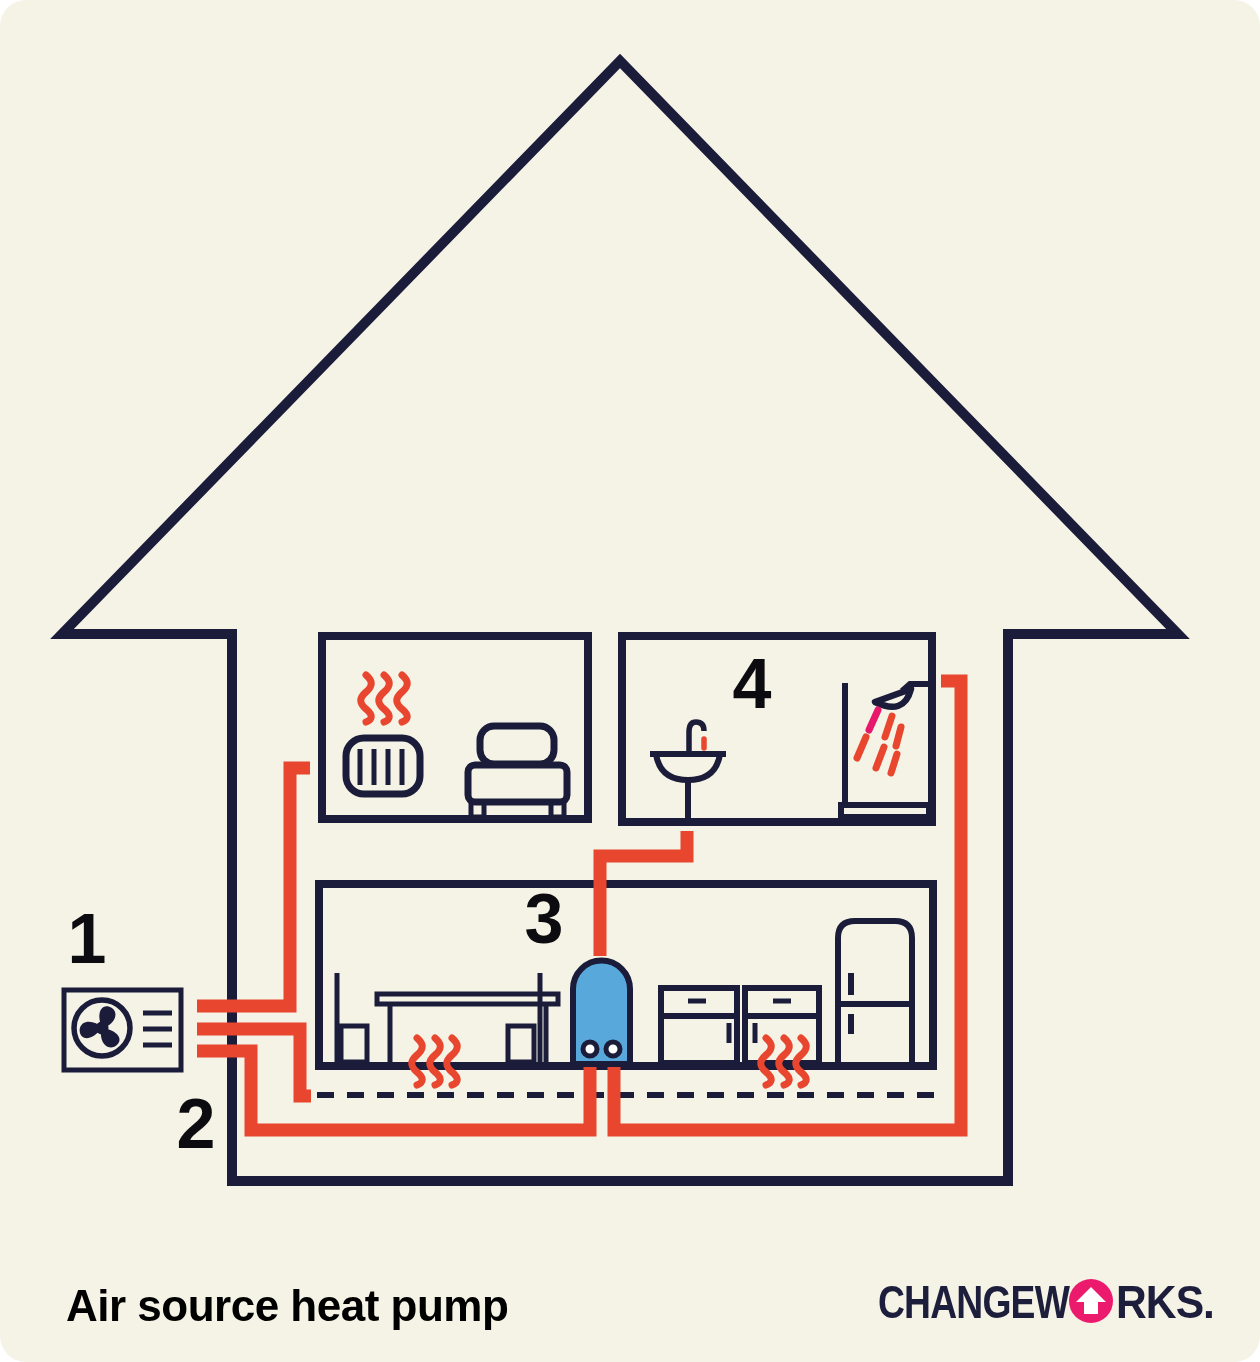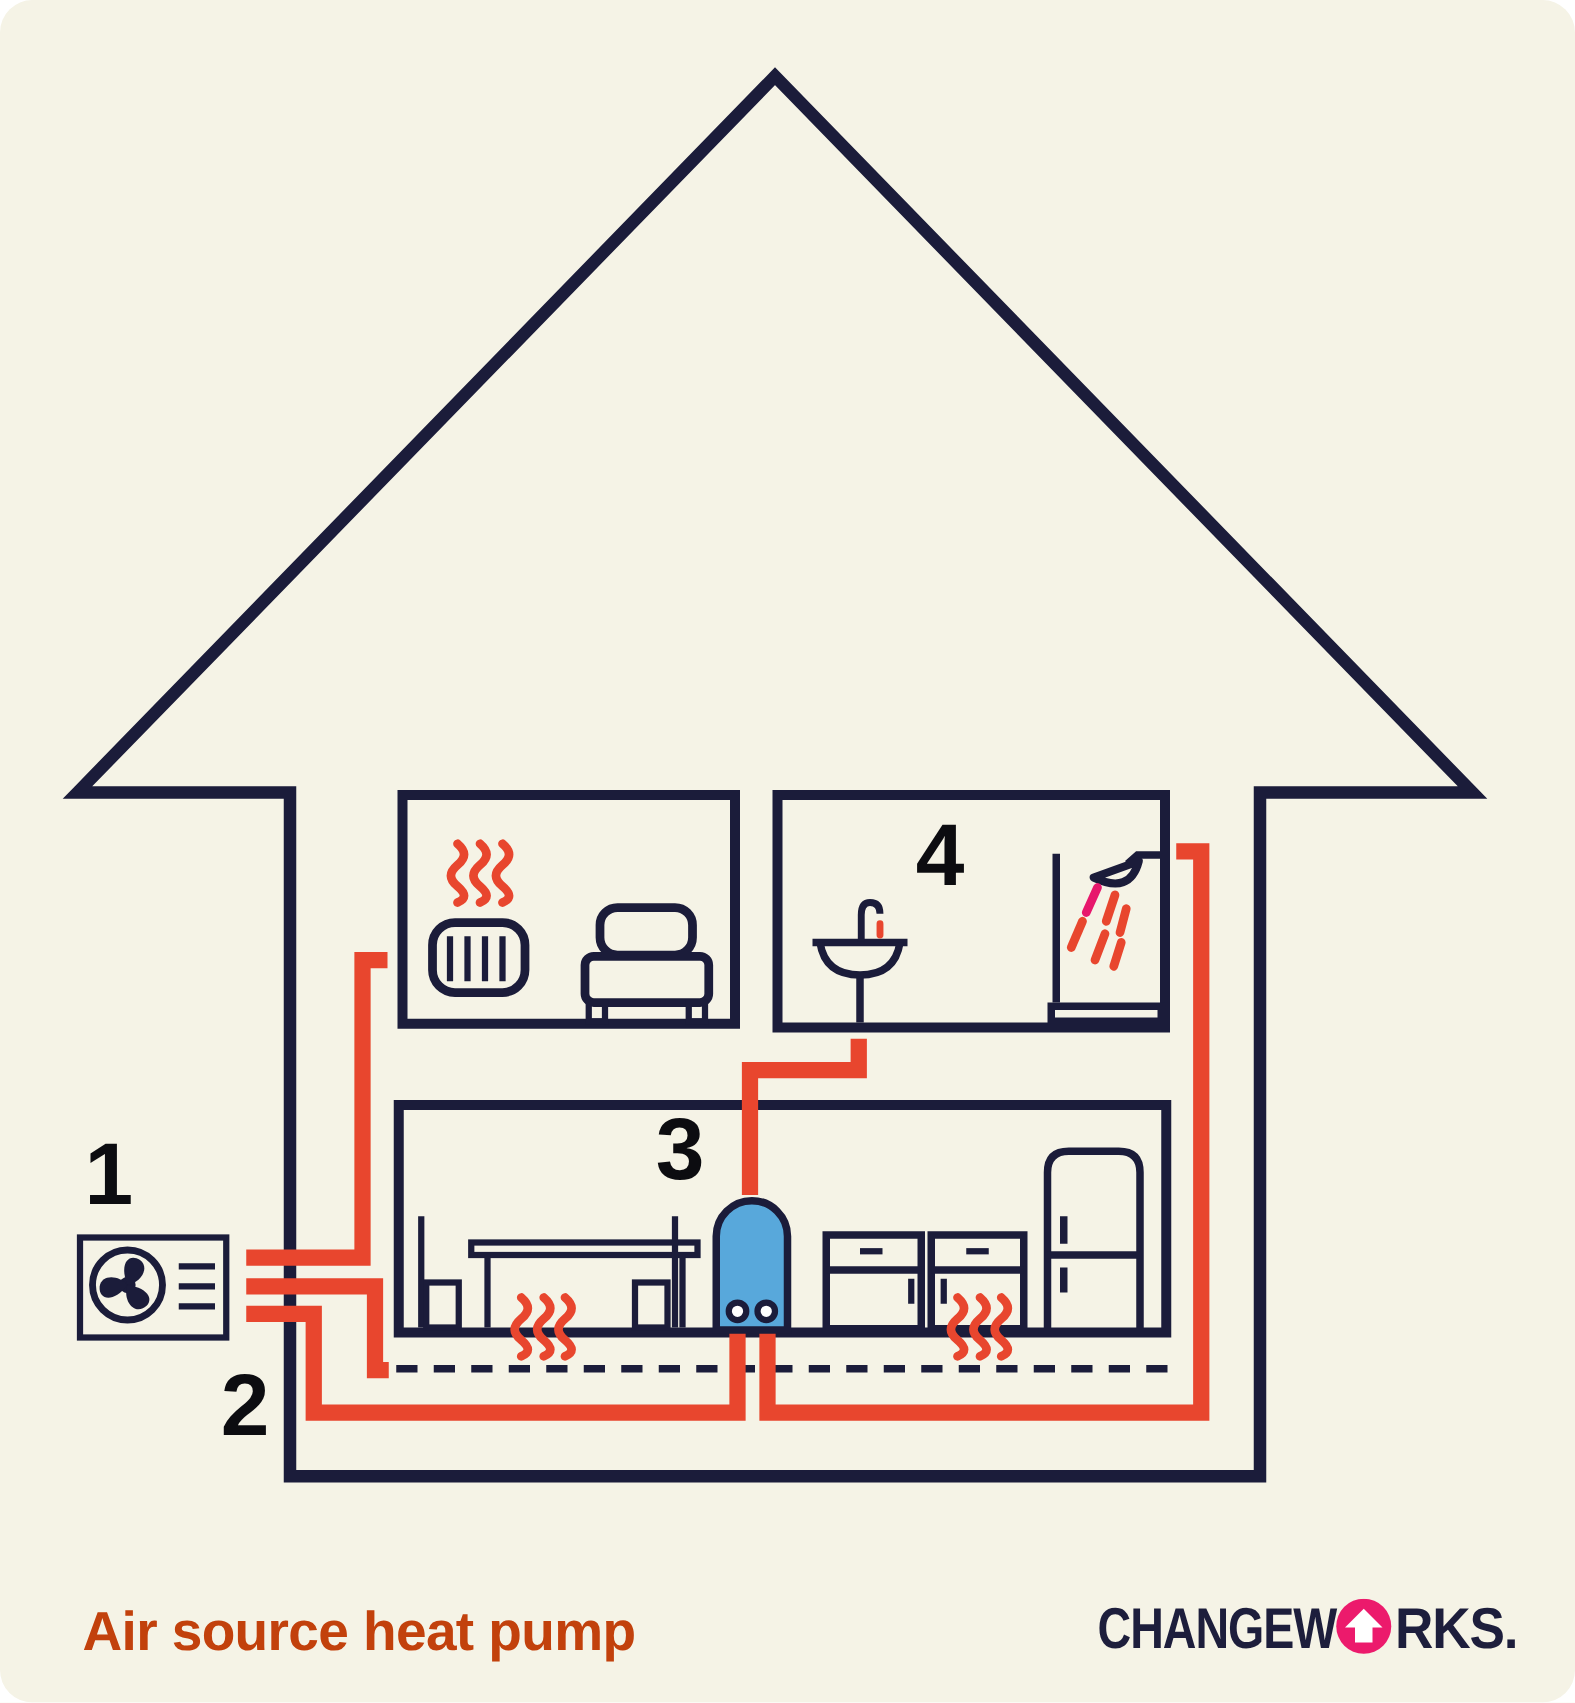--- a/index.html
+++ b/index.html
@@ -8,21 +8,21 @@
   svg.diagram{position:absolute;left:0;top:0;width:1260px;height:1362px;display:block;}
 
   
   .navy{stroke:#1B1C3A;fill:none;}
   .red{stroke:#E8462E;fill:none;}
   .pink{stroke:#E7176C;fill:none;}
   .fillnavy{fill:#1B1C3A;stroke:none;}
 
   .num{font-family:"Liberation Sans","DejaVu Sans",sans-serif;font-weight:700;font-size:70px;fill:#0C0C10;text-anchor:middle;}
 
-  .caption{position:absolute;left:66px;top:1281px;font-size:44px;font-weight:700;color:#c2410c;letter-spacing:-0.5px;}
+  .caption{position:absolute;left:66px;top:1281px;font-size:44px;font-weight:700;color:#000000;letter-spacing:-0.5px;}
   .logo{position:absolute;right:44px;top:1279px;width:338px;height:48px;}
   .logo text{font-family:"Liberation Sans","DejaVu Sans",sans-serif;font-weight:700;font-size:46px;fill:#1D1E3C;letter-spacing:-1px;}
 </style>
 </head>
 <body>
 
 <div class="canvas">
 
   <svg class="diagram" viewBox="0 0 1260 1362">
 

